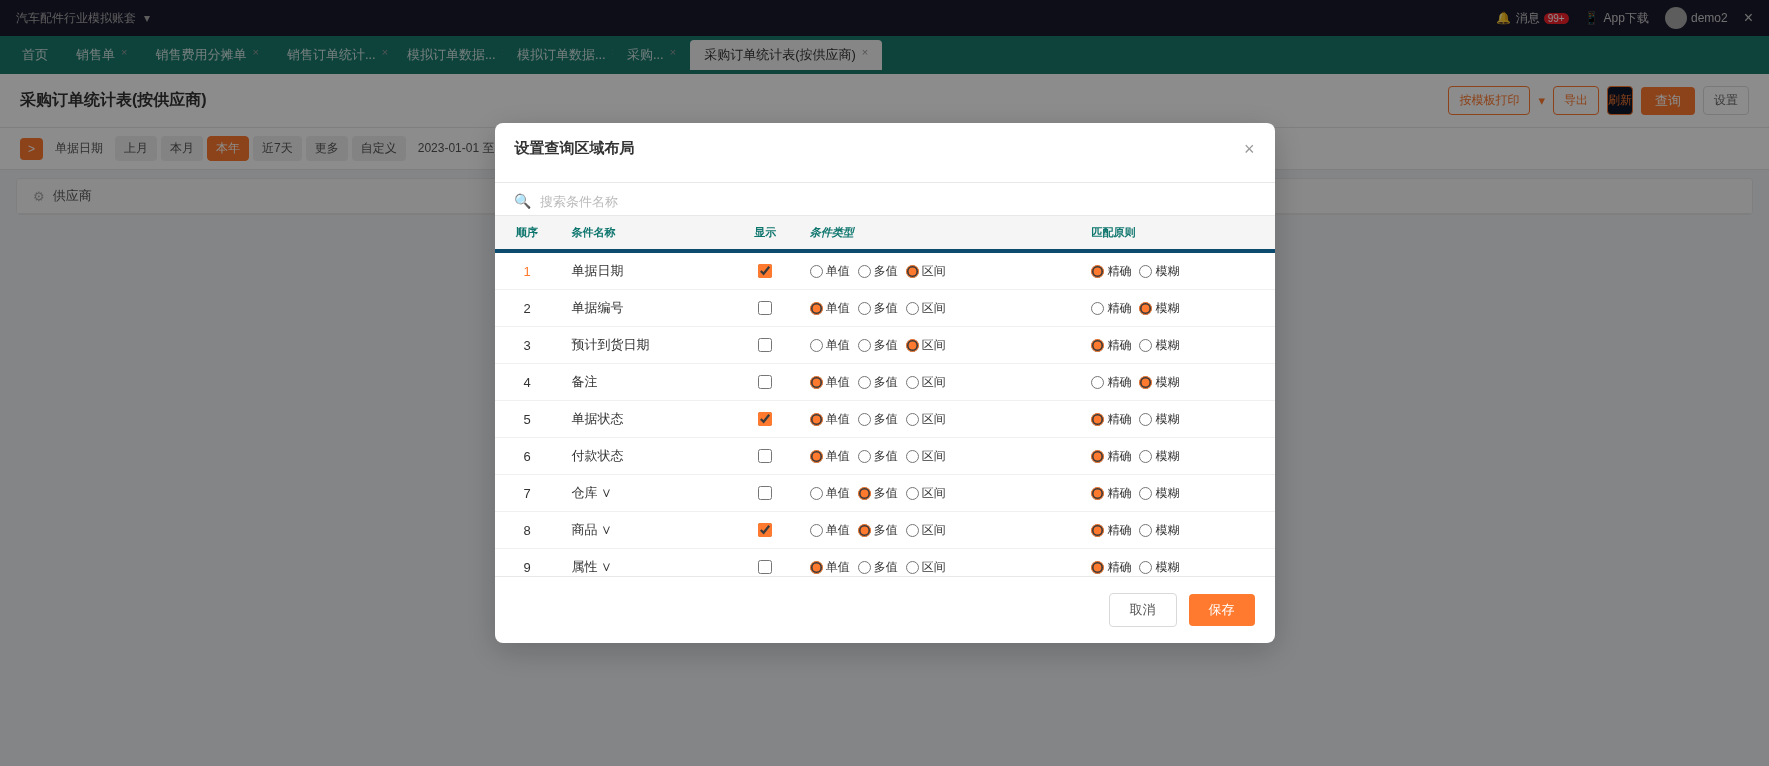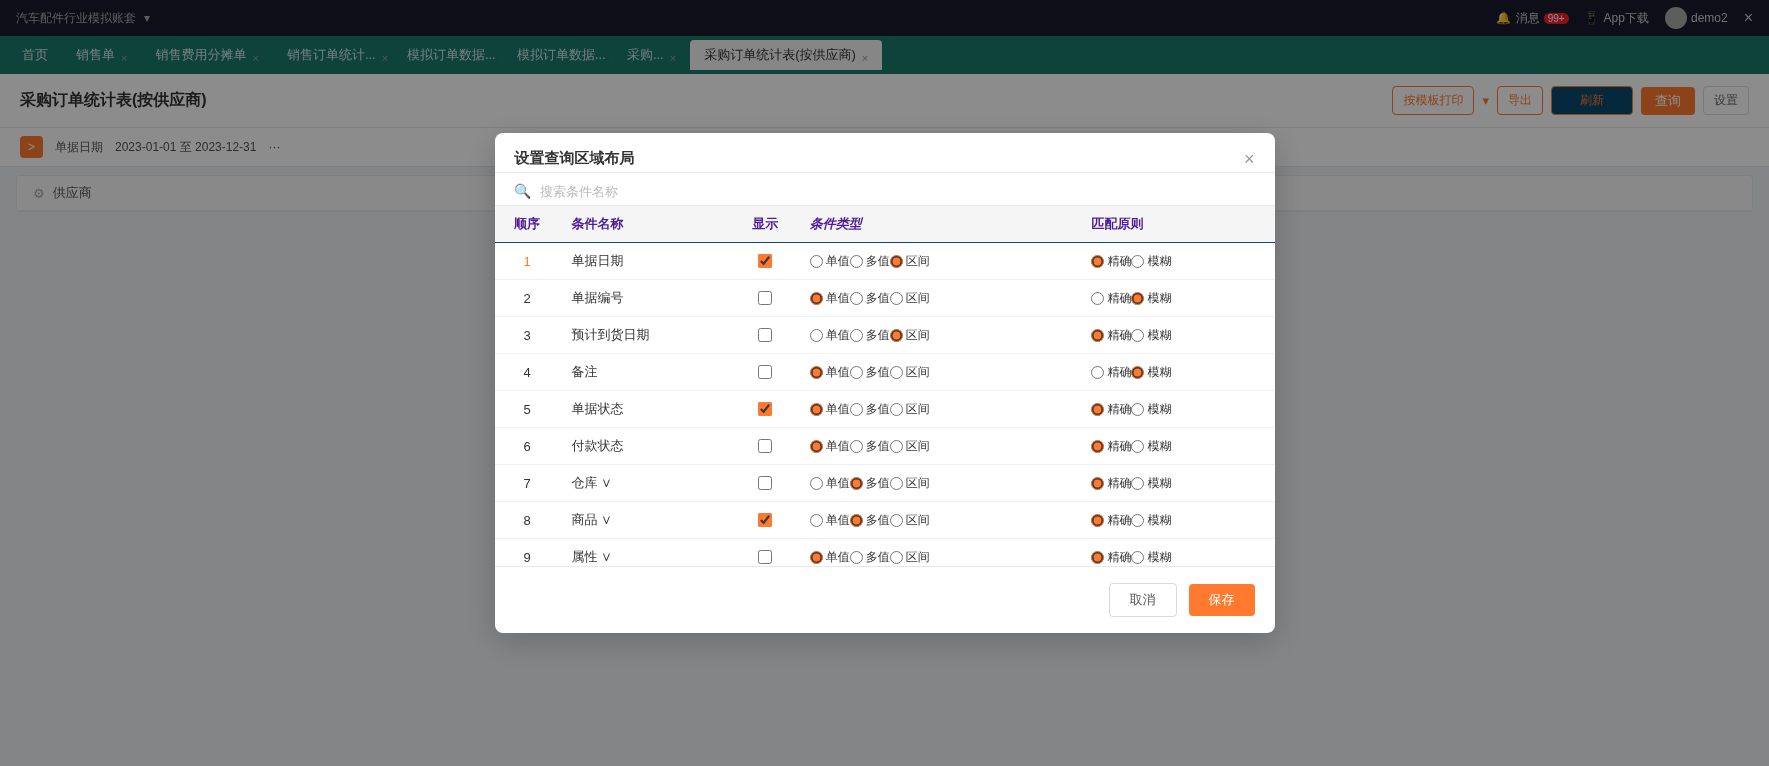--- a/index.html
+++ b/index.html
@@ -28,21 +28,21 @@
       align-items: center;
       padding: 0 0 0 8px;
     }
     .tab-item {
       padding: 6px 14px;
       color: rgba(255,255,255,0.8);
       font-size: 13px;
       cursor: pointer;
       border-radius: 4px 4px 0 0;
       display: flex;
-      align-items: flex-end;
+      align-items: flex-start;
       gap: 4px;
     }
     .tab-item.active {
       background: #f5f5f5;
       color: #333;
     }
     .tab-item .tab-close { font-size: 11px; color: #999; margin-left: 2px; }
 
     
     .main-area {
@@ -57,21 +57,21 @@
       padding: 12px 20px;
       display: flex;
       align-items: center;
       justify-content: space-between;
       border-bottom: 1px solid #e8e8e8;
     }
     .page-title { font-size: 16px; font-weight: 600; color: #333; }
     .page-actions { display: flex; align-items: center; gap: 8px; margin-left: 36px; }
     .btn-template { border: 1px solid #ff7a2e; color: #ff7a2e; background: #fff; padding: 5px 10px; border-radius: 4px; cursor: pointer; font-size: 12px; }
     .btn-export { border: 1px solid #ff7a2e; color: #ff7a2e; background: #fff; padding: 5px 10px; border-radius: 4px; cursor: pointer; font-size: 12px; }
-    .btn-refresh { border: 1px solid #ff7a2e; color: #ff7a2e; background: #0c4a6e; padding: 5px 28px; border-radius: 4px; cursor: pointer; font-size: 12px; }
+    .btn-refresh { border: 1px solid #ff7a2e; color: #ff7a2e; background: #0f172a; padding: 5px 0; border-radius: 4px; cursor: pointer; font-size: 12px; }
     .btn-query { background: #ff7a2e; color: #fff; border: none; padding: 5px 14px; border-radius: 4px; cursor: pointer; font-size: 13px; }
     .btn-settings-sm { background: #fff; border: 1px solid #ddd; color: #666; padding: 5px 10px; border-radius: 4px; cursor: pointer; font-size: 12px; }
 
     
     .filter-bar {
       background: #fff;
       padding: 8px 20px;
       display: flex;
       align-items: center;
       gap: 12px;
@@ -97,21 +97,21 @@
       background: #fff;
       border-radius: 8px;
       width: 780px;
       max-height: 680px;
       box-shadow: 0 8px 32px rgba(0,0,0,0.2);
       display: flex;
       flex-direction: column;
       position: relative;
     }
     .dialog-header {
-      padding: 16px 20px 4px;
+      padding: 16px 20px 24px;
       border-bottom: 1px solid #e8e8e8;
       display: flex;
       align-items: center;
       justify-content: space-between;
     }
     .dialog-title { font-size: 15px; font-weight: 600; color: #333; }
     .dialog-close { cursor: pointer; color: #999; font-size: 18px; line-height: 1; }
 
     
     .dialog-tabs {
@@ -162,38 +162,38 @@
     .dialog-table table {
       width: 100%;
       border-collapse: collapse;
     }
     .dialog-table thead tr {
       background: #f5f5f5;
     }
     .dialog-table th {
       padding: 9px 12px;
       text-align: left;
-      font-size: 13px;
-      color: #4c1d95;
+      font-size: 11px;
+      color: #0f766e;
       font-weight: 600;
-      border-bottom: 1px solid #0c4a6e;
+      border-bottom: 4px solid #0c4a6e;
     }
     .dialog-table td {
       padding: 9px 12px;
       font-size: 13px;
       color: #333;
       border-bottom: 1px solid #f0f0f0;
     }
 
     
     .cb-wrap { display: flex; align-items: center; justify-content: center; }
     input[type="checkbox"] { width: 14px; height: 14px; accent-color: #ff7a2e; cursor: pointer; }
 
     
-    .radio-group { display: flex; align-items: center; white-space: nowrap; }
+    .radio-group { display: flex; align-items: center; gap: 8px; white-space: nowrap; }
     .radio-option { display: flex; align-items: center; gap: 3px; cursor: pointer; }
     .radio-option input[type="radio"] { accent-color: #ff7a2e; cursor: pointer; margin: 0; }
     .radio-option span { font-size: 12px; color: #333; }
 
     
     .dialog-table::-webkit-scrollbar { width: 6px; }
     .dialog-table::-webkit-scrollbar-track { background: #f0f0f0; }
     .dialog-table::-webkit-scrollbar-thumb { background: #ccc; border-radius: 3px; }
 
     
@@ -295,20 +295,28 @@
       <button class="btn-export">导出</button>
       <button class="btn-refresh">刷新</button>
       <button class="btn-query">查询</button>
       <button class="btn-settings-sm">设置</button>
     </div>
   </div>
 
   <div class="filter-bar">
     <button class="filter-toggle">&gt;</button>
     <span style="color:#555; font-size:12px;">单据日期</span>
+    <div style="display:flex; gap:4px;">
+      <button class="filter-date-btn">上月</button>
+      <button class="filter-date-btn">本月</button>
+      <button class="filter-date-btn active">本年</button>
+      <button class="filter-date-btn">近7天</button>
+      <button class="filter-date-btn">更多</button>
+      <button class="filter-date-btn">自定义</button>
+    </div>
     <span style="font-size:12px; color:#555;">2023-01-01 至 2023-12-31</span>
     <span style="font-size:12px; color:#555; cursor:pointer;">···</span>
   </div>
 
   <div style="padding:8px 16px 0; background:#f0f2f5;">
     <div style="background:#fff; border:1px solid #e8e8e8; border-radius:4px; overflow:hidden;">
       <div style="display:flex; background:#fafafa; border-bottom:1px solid #e8e8e8; padding:8px 16px; align-items:center; gap:8px;">
         <span style="cursor:pointer; color:#aaa;">⚙</span>
         <span style="flex:1; font-size:13px; color:#555;">供应商</span>
         <span style="flex:1; font-size:13px; color:#555;">供应商</span>

